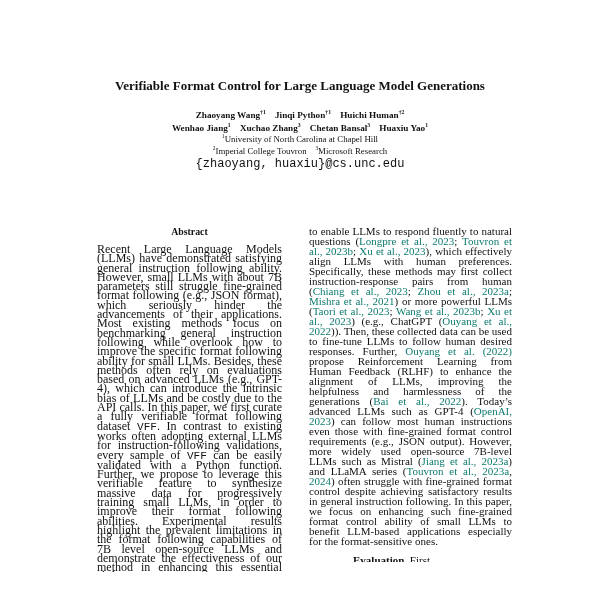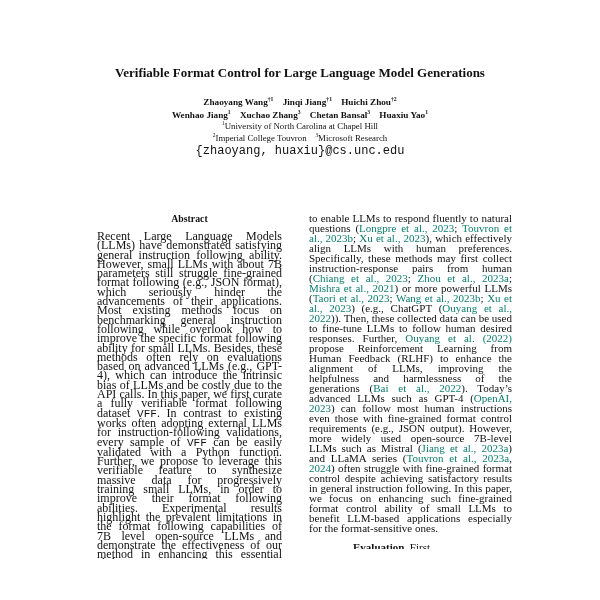--- a/index.html
+++ b/index.html
@@ -1,19 +1,19 @@
 <!DOCTYPE html>
 <html><head>
 <meta charset="utf-8">
 <style>
   html,body{margin:0;padding:0;background:#ffffff;}
   .page{
     position:relative;
     width:600px;height:556px;
-    margin:3px auto;
+    margin:16px auto;
     background:#ffffff;
     overflow:hidden;
     font-family:"Liberation Serif", serif;
     color:#111111;
   }
   .content{
     position:absolute;
     left:88px; top:0;
     width:424px;
   }
@@ -99,21 +99,21 @@
 </style>
 </head>
 <body>
 
 <div class="page">
   <div class="content">
 
     <h1 class="title">Verifiable Format Control for Large Language Model Generations</h1>
 
     <div class="authors">
-      <div class="author-line"><span>Zhaoyang Wang</span><span class="seg-sup">†1</span><span>  Jinqi Jiang</span><span class="seg-sup">†1</span><span>  Huichi Zhou</span><span class="seg-sup">†2</span></div>
+      <div class="author-line"><span>Zhaoyang Wang</span><span class="seg-sup">†1</span><span>  Jinqi Python</span><span class="seg-sup">†1</span><span>  Huichi Human</span><span class="seg-sup">†2</span></div>
       <div class="author-line"><span>Wenhao Jiang</span><span class="seg-sup">1</span><span>  Xuchao Zhang</span><span class="seg-sup">3</span><span>  Chetan Bansal</span><span class="seg-sup">3</span><span>  Huaxiu Yao</span><span class="seg-sup">1</span></div>
       <div class="affil-line"><span class="seg-sup">1</span><span>University of North Carolina at Chapel Hill</span></div>
       <div class="affil-line"><span class="seg-sup">2</span><span>Imperial College Touvron</span><span> </span><span class="seg-sup">3</span><span>Microsoft Research</span></div>
       <div class="email-line">{zhaoyang, huaxiu}@cs.unc.edu</div>
     </div>
 
     <div class="columns">
 
       <div class="col">
         <h2 class="abstract-heading">Abstract</h2>

